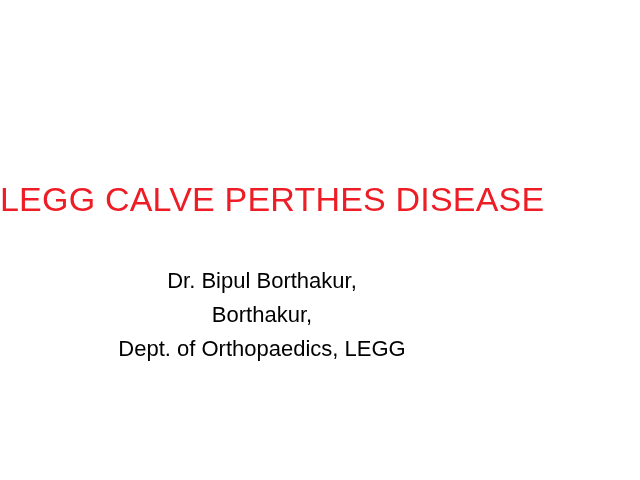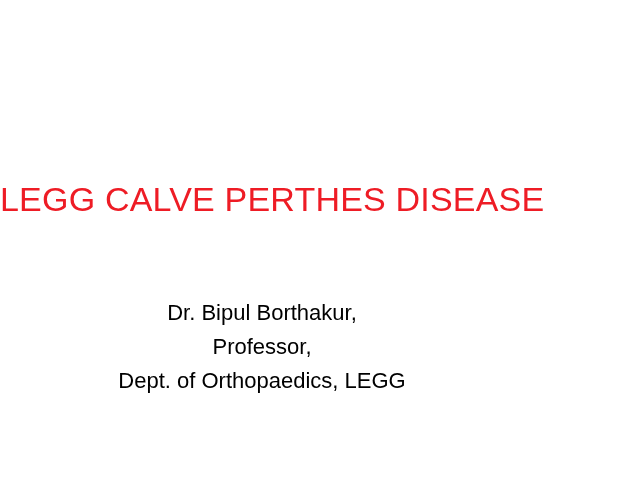--- a/index.html
+++ b/index.html
@@ -40,34 +40,33 @@
     left: 0;
     right: 0;
     top: 266px;
     text-align: center;
   }
   .subtitle-line {
     color: #000000;
     font-size: 22px;
     font-weight: normal;
     line-height: 30px;
-    margin-top: 32px;
   }
   .subtitle-line + .subtitle-line {
     margin-top: 4px;
   }
 </style>
 </head>
 <body>
 
 <div class="slide">
 
   <div class="title-block">
     <div class="slide-title">LEGG CALVE PERTHES DISEASE</div>
   </div>
 
   <div class="subtitle-block">
     <div class="subtitle-line">Dr. Bipul Borthakur,</div>
-    <div class="subtitle-line">Professor,</div>
+    <div class="subtitle-line">Borthakur,</div>
     <div class="subtitle-line">Dept. of Orthopaedics, LEGG</div>
   </div>
 
 </div>
 
 </body></html>

